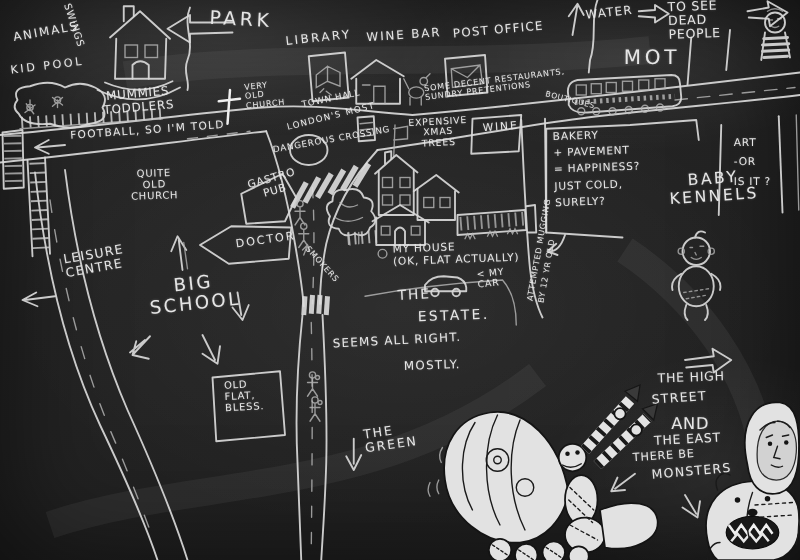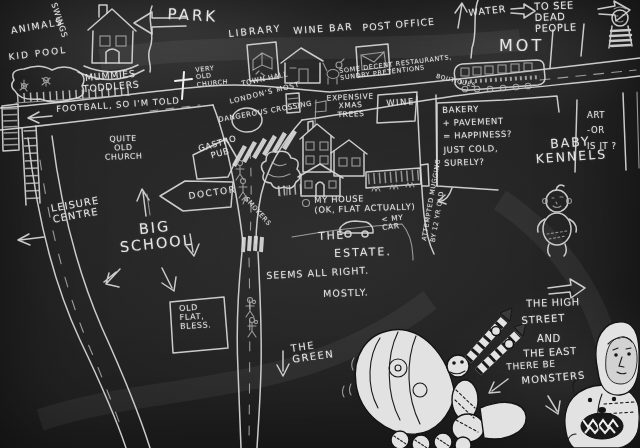--- a/index.html
+++ b/index.html
@@ -446,18 +446,18 @@
   <span class="lbl ctr" style="left:525px;top:139px;width:90px;font-size:12.5px;transform:rotate(-4deg);letter-spacing:2px">BABY
 KENNELS</span>
   <span class="lbl" style="left:318px;top:231px;font-size:11px;transform:rotate(-3deg);letter-spacing:1.5px">THE</span>
   <span class="lbl" style="left:334px;top:248px;font-size:11px;transform:rotate(-2deg);letter-spacing:2px">ESTATE.</span>
   <span class="lbl" style="left:266px;top:271px;font-size:9.5px;transform:rotate(-3deg);letter-spacing:1px">SEEMS ALL RIGHT.</span>
   <span class="lbl" style="left:323px;top:289px;font-size:9.5px;transform:rotate(-2deg);letter-spacing:1px">MOSTLY.</span>
   <span class="lbl" style="left:290px;top:343px;font-size:10px;transform:rotate(-8deg);letter-spacing:1.5px">THE
 GREEN</span>
   <span class="lbl" style="left:526px;top:298px;font-size:10px;transform:rotate(-2deg)">THE HIGH</span>
   <span class="lbl" style="left:521px;top:315px;font-size:10px;transform:rotate(-4deg);letter-spacing:1px">STREET</span>
-  <span class="lbl" style="left:537px;top:333px;font-size:10px">AND</span>
+  <span class="lbl" style="left:537px;top:333px;font-size:13px">AND</span>
   <span class="lbl" style="left:523px;top:348px;font-size:10px;transform:rotate(-3deg)">THE EAST</span>
   <span class="lbl" style="left:506px;top:362px;font-size:9px;transform:rotate(-4deg)">THERE BE</span>
   <span class="lbl" style="left:521px;top:375px;font-size:10px;transform:rotate(-5deg);letter-spacing:1px">MONSTERS</span>
 
 </div>
 
 </body></html>

